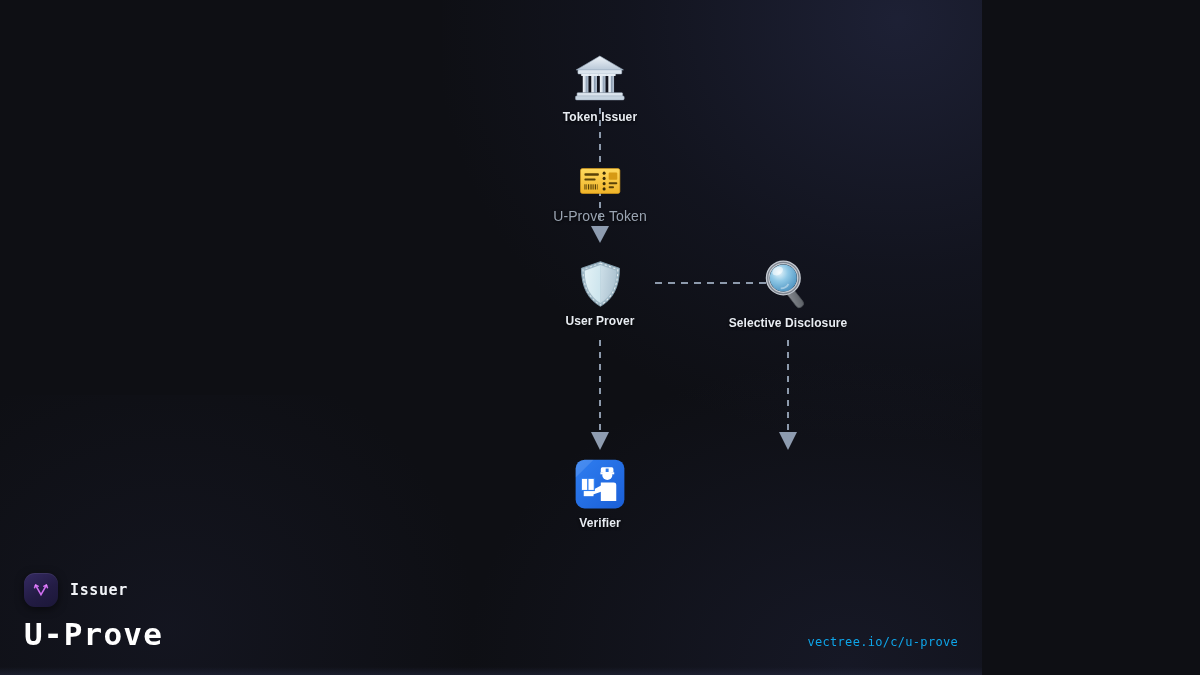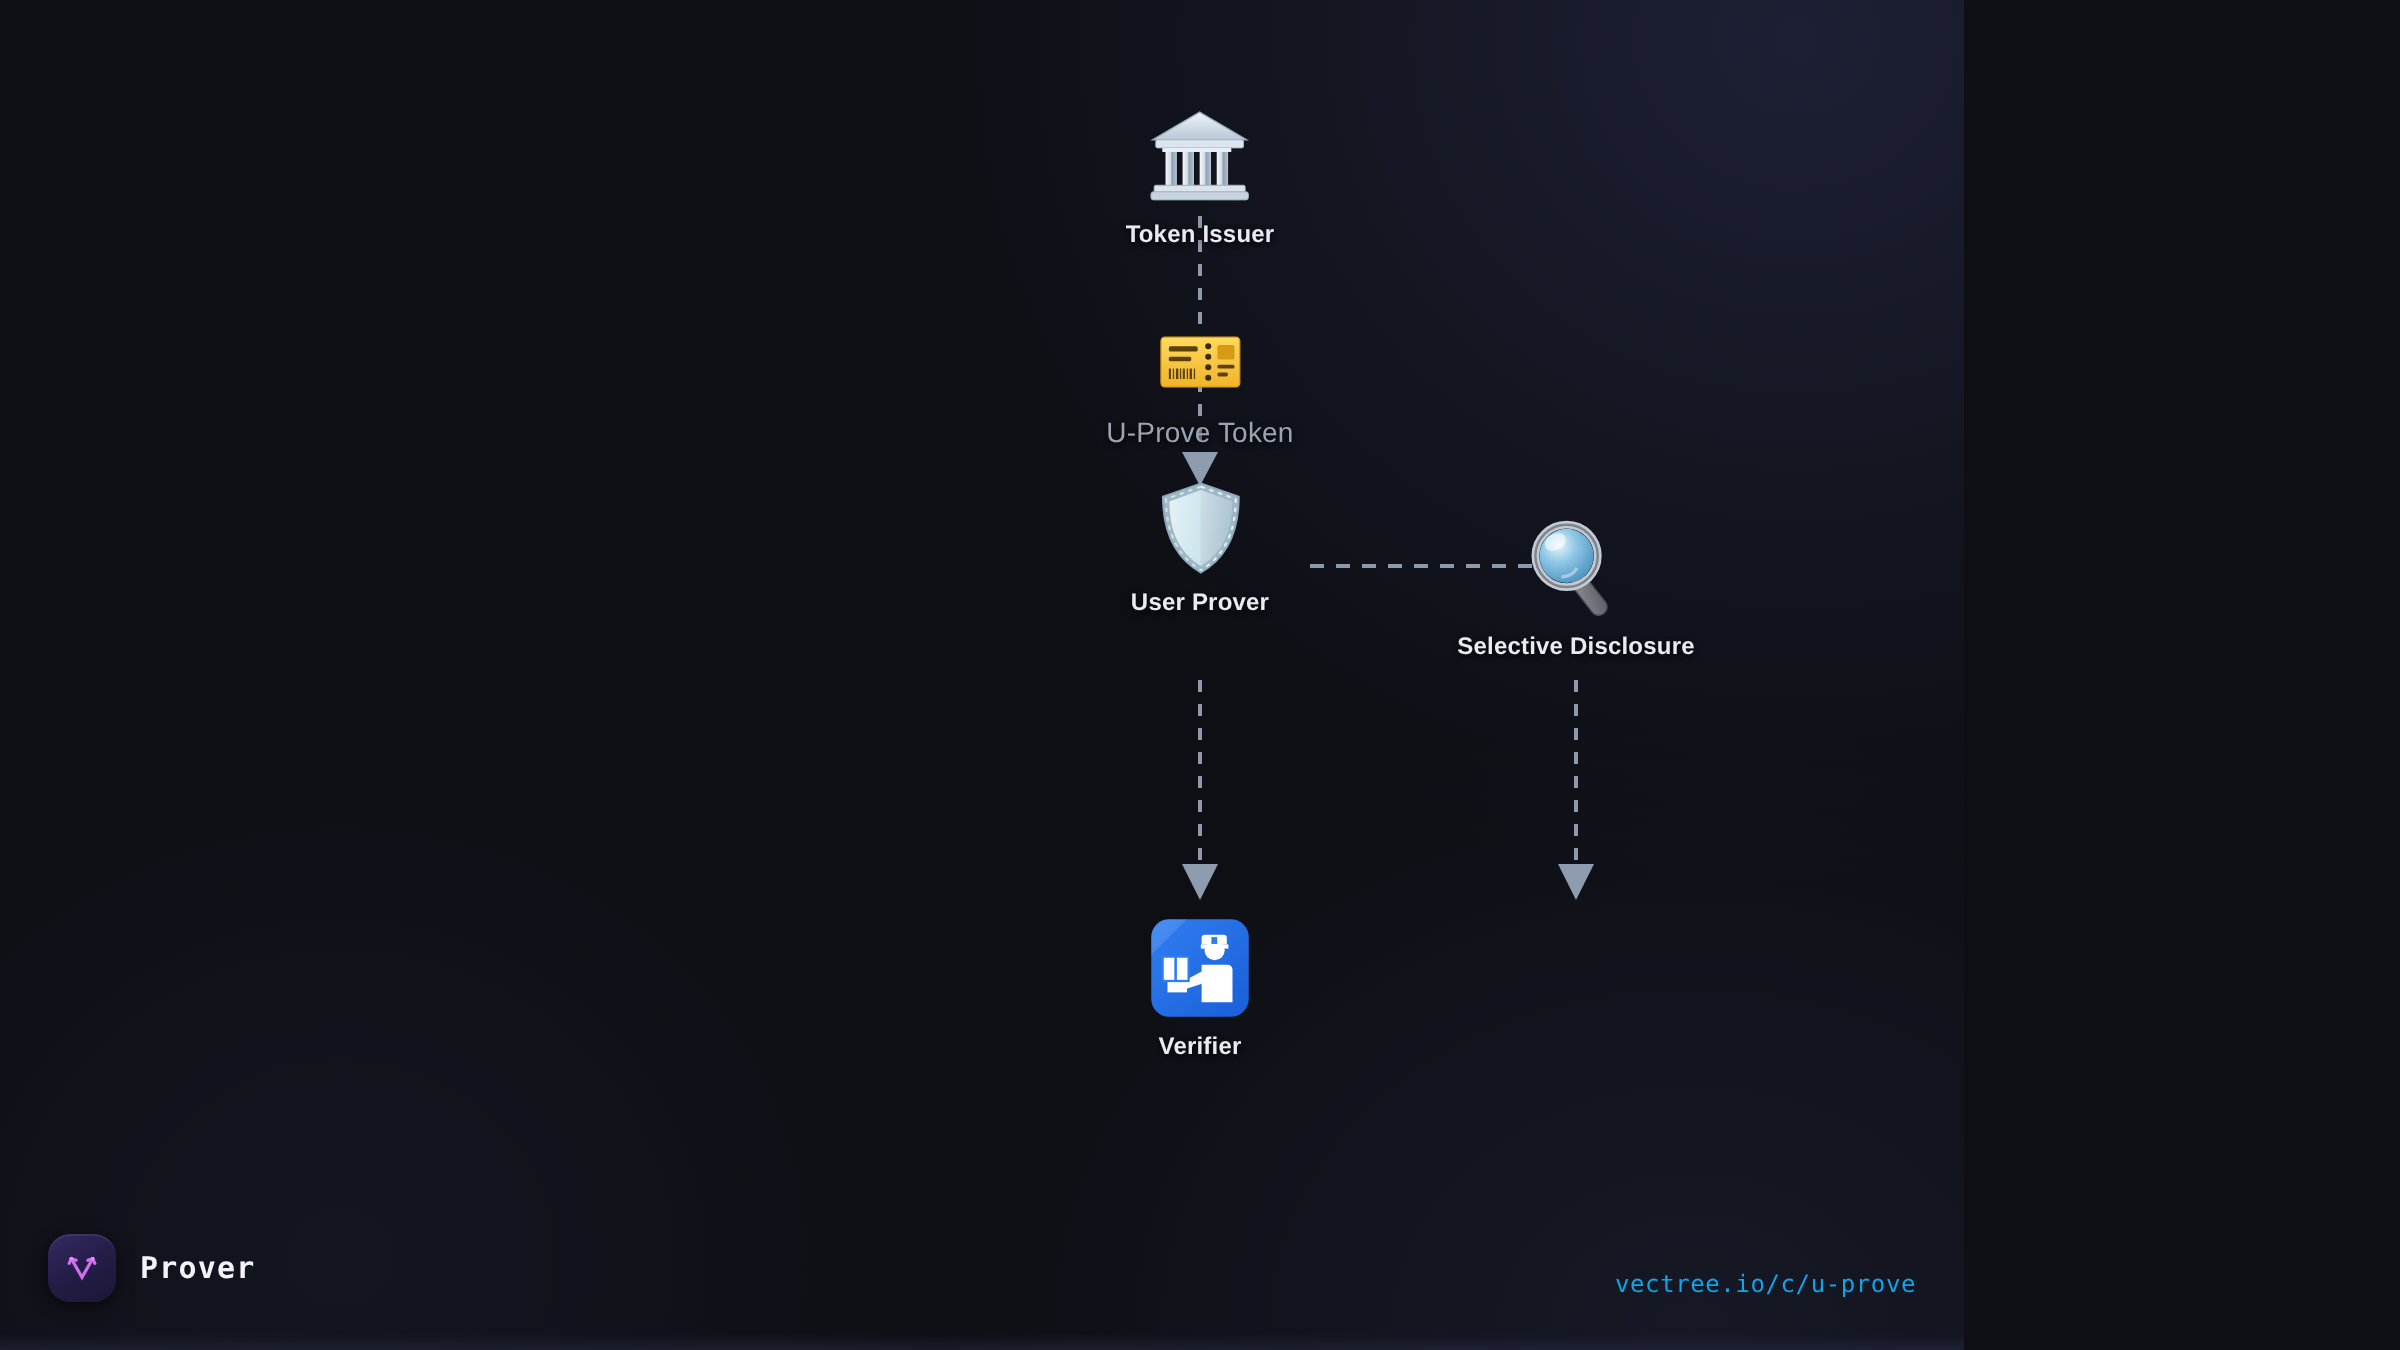--- a/index.html
+++ b/index.html
@@ -61,21 +61,21 @@
   }
   .node.sub .node-label {
     font-weight:normal;
     font-size:14px;
     color:#9aa4b2;
   }
 
   
   #node-issuer   { left:600px; top:52px;  transform:translateX(-50%); }
   #node-token    { left:600px; top:160px; transform:translateX(-50%); }
-  #node-prover   { left:600px; top:240px; transform:translateX(-50%); }
+  #node-prover   { left:600px; top:260px; transform:translateX(-50%); }
   #node-disc     { left:788px; top:258px; transform:translateX(-50%); }
   #node-verifier { left:600px; top:458px; transform:translateX(-50%); }
 
   
   .ico { display:block; margin:0 auto; }
 
   
   #brand {
     position:absolute;
     left:24px; bottom:24px;
@@ -315,19 +315,20 @@
             <path d="M5.6 6.4 L12 17.6 L18.4 6.4"></path>
             <path d="M5.6 6.4 L4.3 9.2"></path>
             <path d="M5.6 6.4 L8.5 7.4"></path>
             <path d="M18.4 6.4 L19.7 9.2"></path>
             <path d="M18.4 6.4 L15.5 7.4"></path>
           </g>
           <circle cx="5.6" cy="6.4" r="1.15" fill="#e48bff"></circle>
           <circle cx="18.4" cy="6.4" r="1.15" fill="#e48bff"></circle>
         </svg>
       </span>
-      <span class="brand-name">Prover</span>
-    </div>
+      <span class="brand-name">Issuer</span>
+    </div>
+    <div class="brand-title">U-Prove</div>
   </div>
 
   <div id="site-url">vectree.io/c/u-prove</div>
 
 </div>
 
 </body></html>

